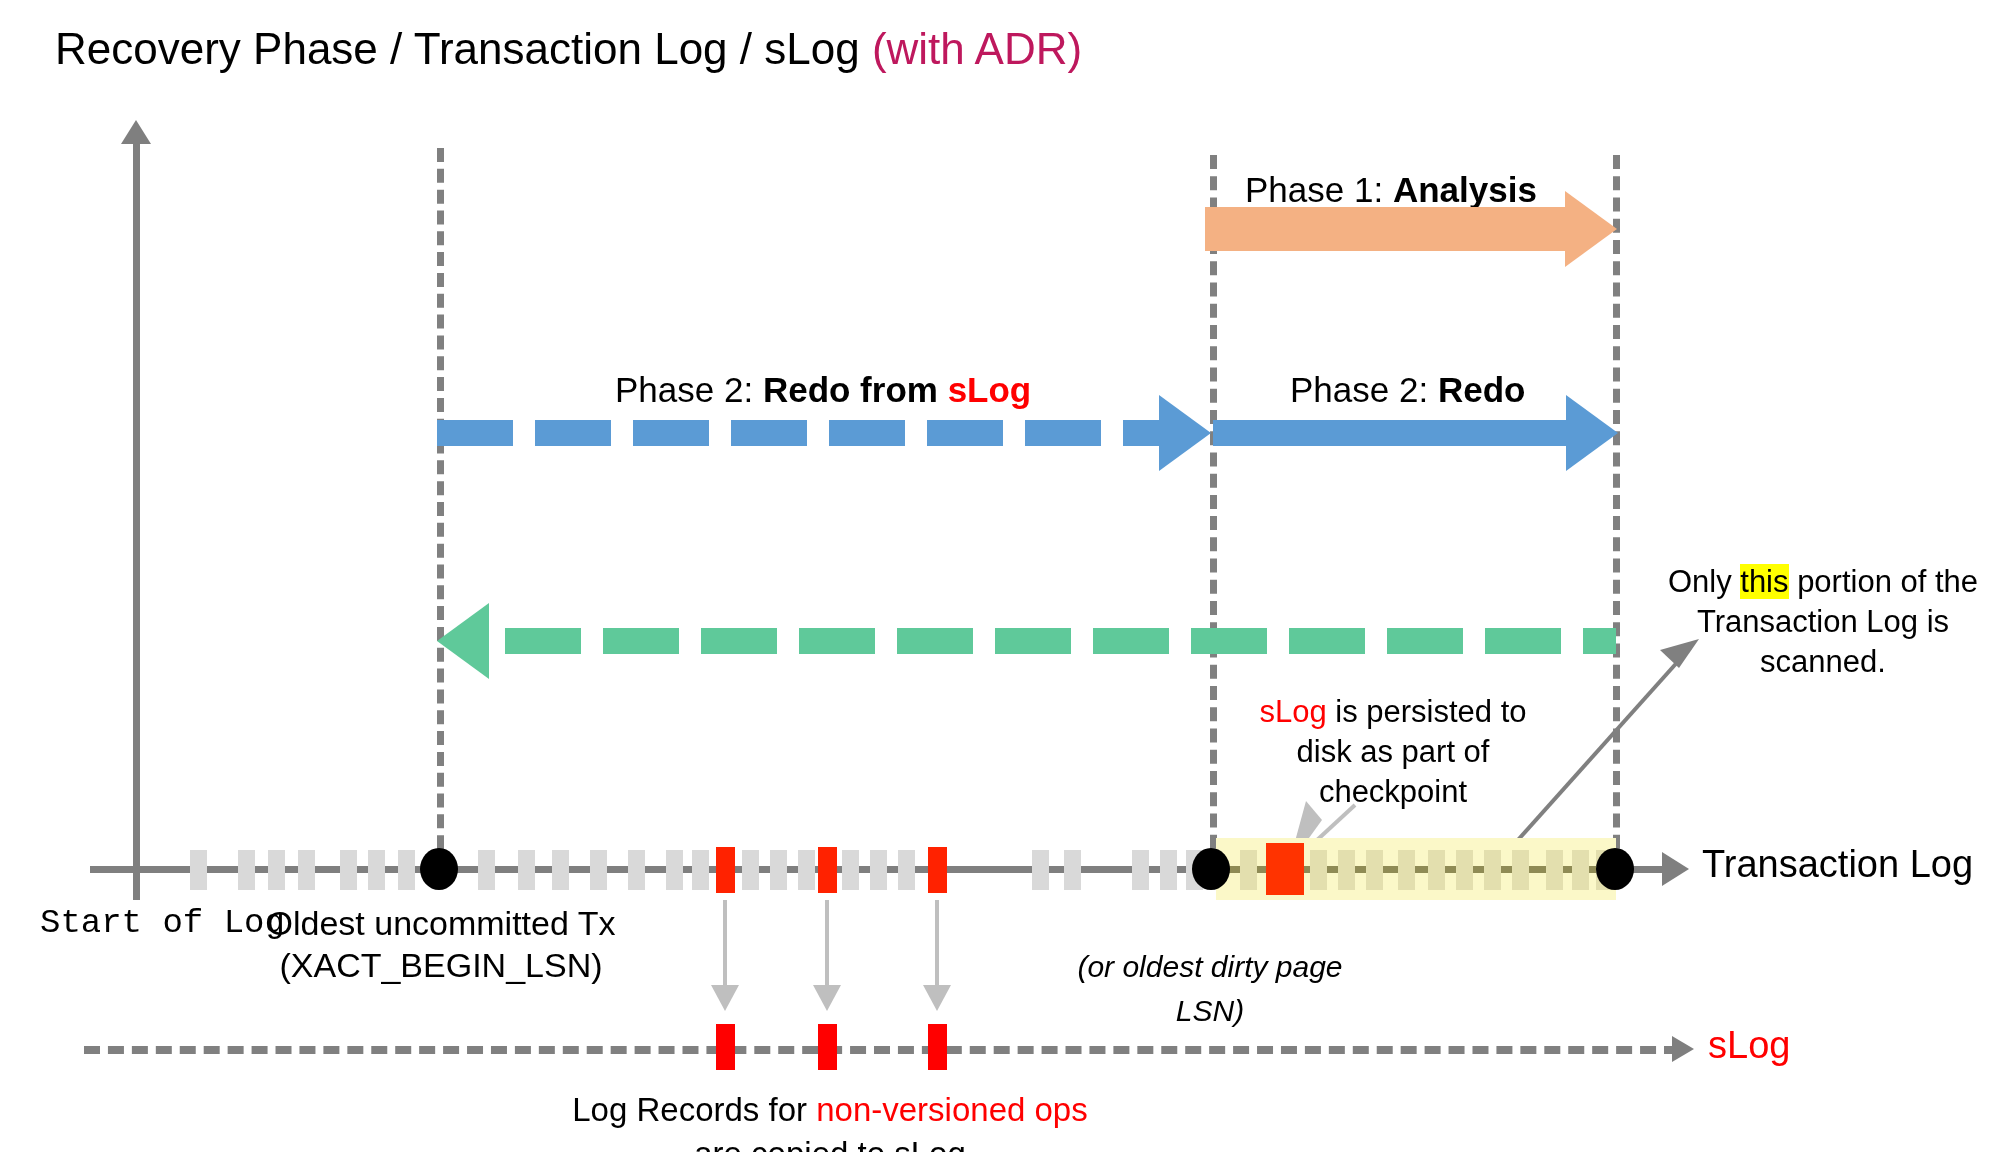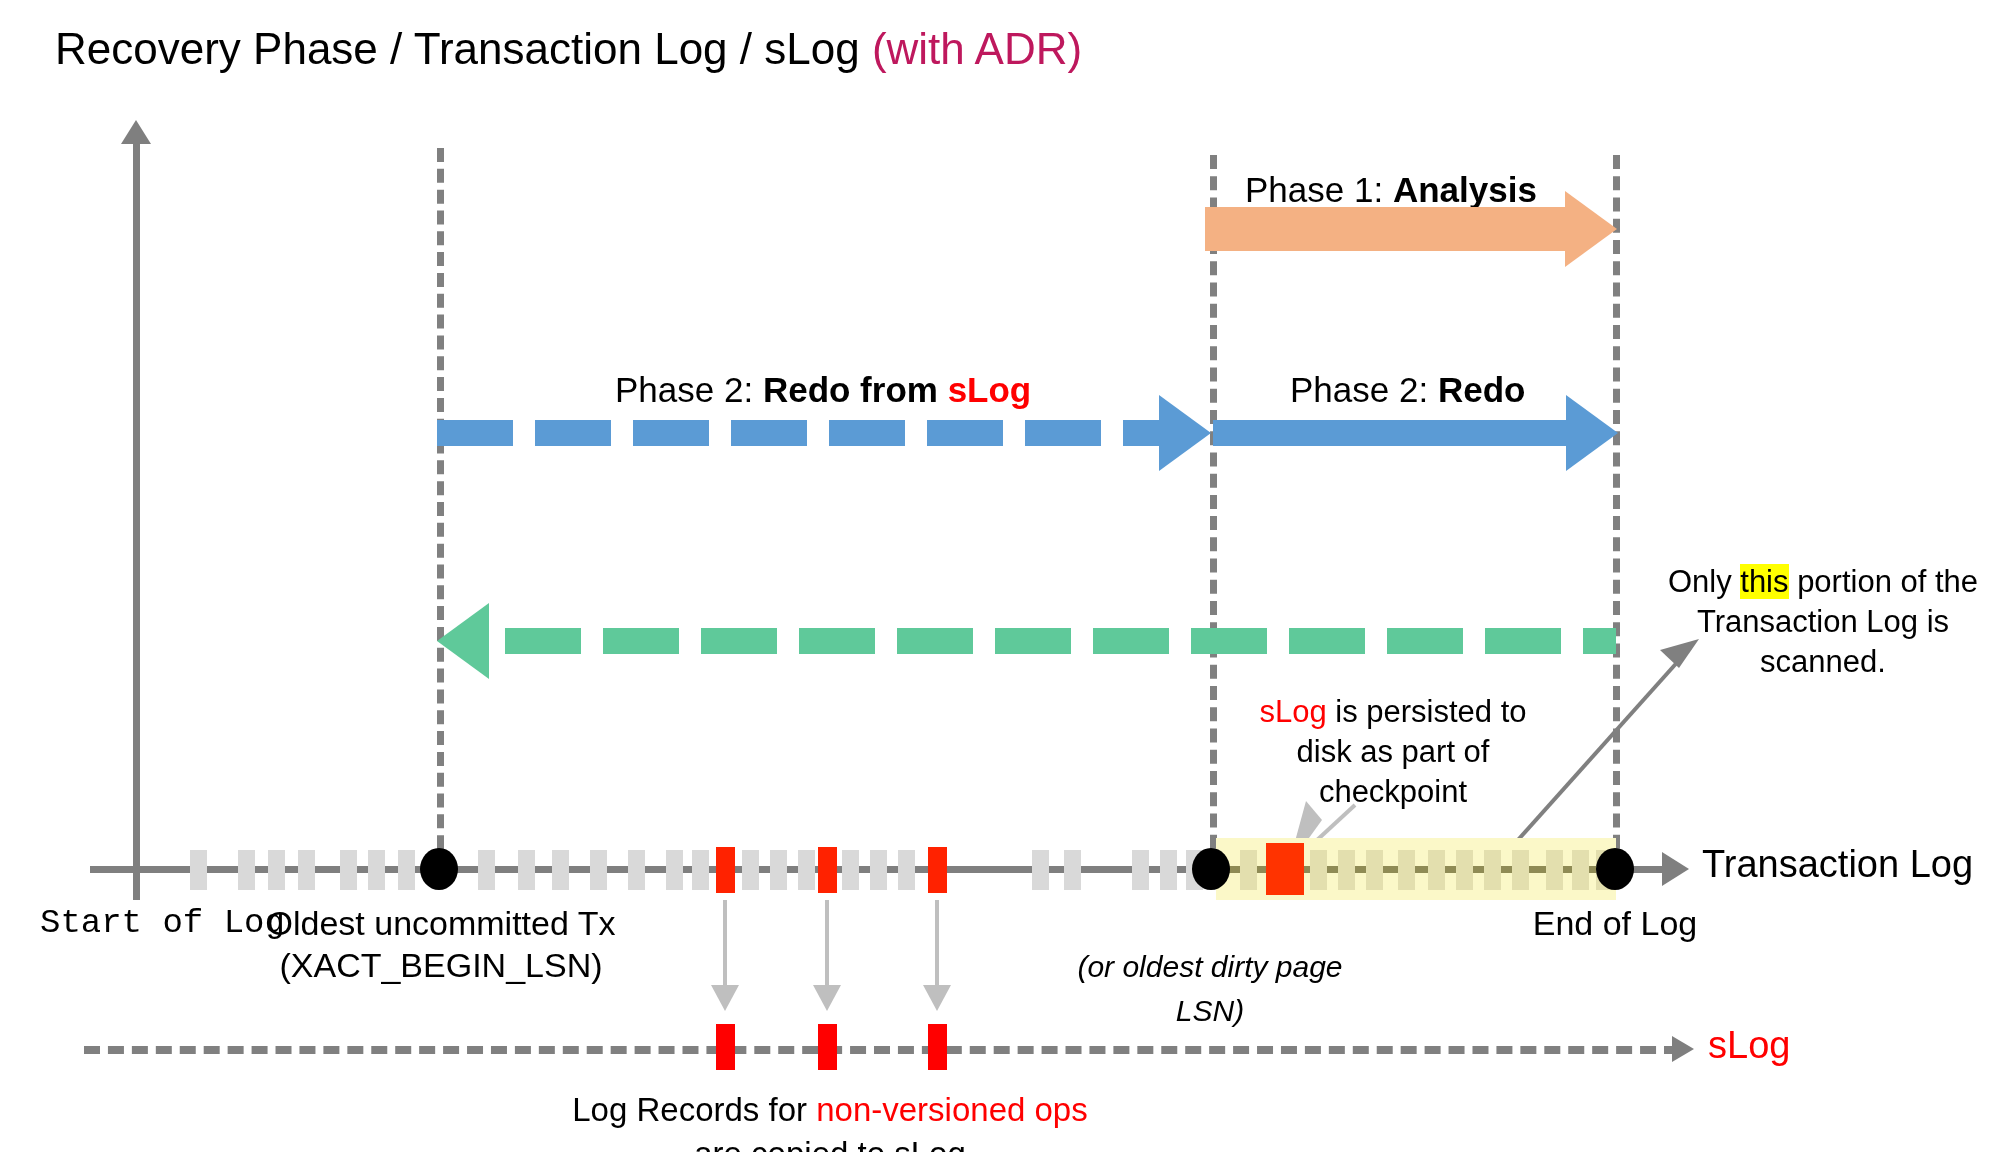--- a/index.html
+++ b/index.html
@@ -360,21 +360,20 @@
     <span>Oldest uncommitted Tx</span><br>
     <span>(XACT_BEGIN_LSN)</span>
   </div>
 
   <div class="pt-label" style="left:1060px; top:902px; width:300px;">
     <br>
     <span class="pt-sub">(or oldest dirty page</span><br>
     <span class="pt-sub">LSN)</span>
   </div>
 
-  <div class="pt-label" style="left:1490px; top:902px; width:250px;">End of Log</div>
 
   <div class="copy-arrow-line" style="left:723px;"></div>
   <div class="copy-arrow-head" style="left:711px;"></div>
   <div class="copy-arrow-line" style="left:825px;"></div>
   <div class="copy-arrow-head" style="left:813px;"></div>
   <div class="copy-arrow-line" style="left:935px;"></div>
   <div class="copy-arrow-head" style="left:923px;"></div>
 
   <div class="abs slog-line"></div>
   <div class="abs slog-head"></div>

